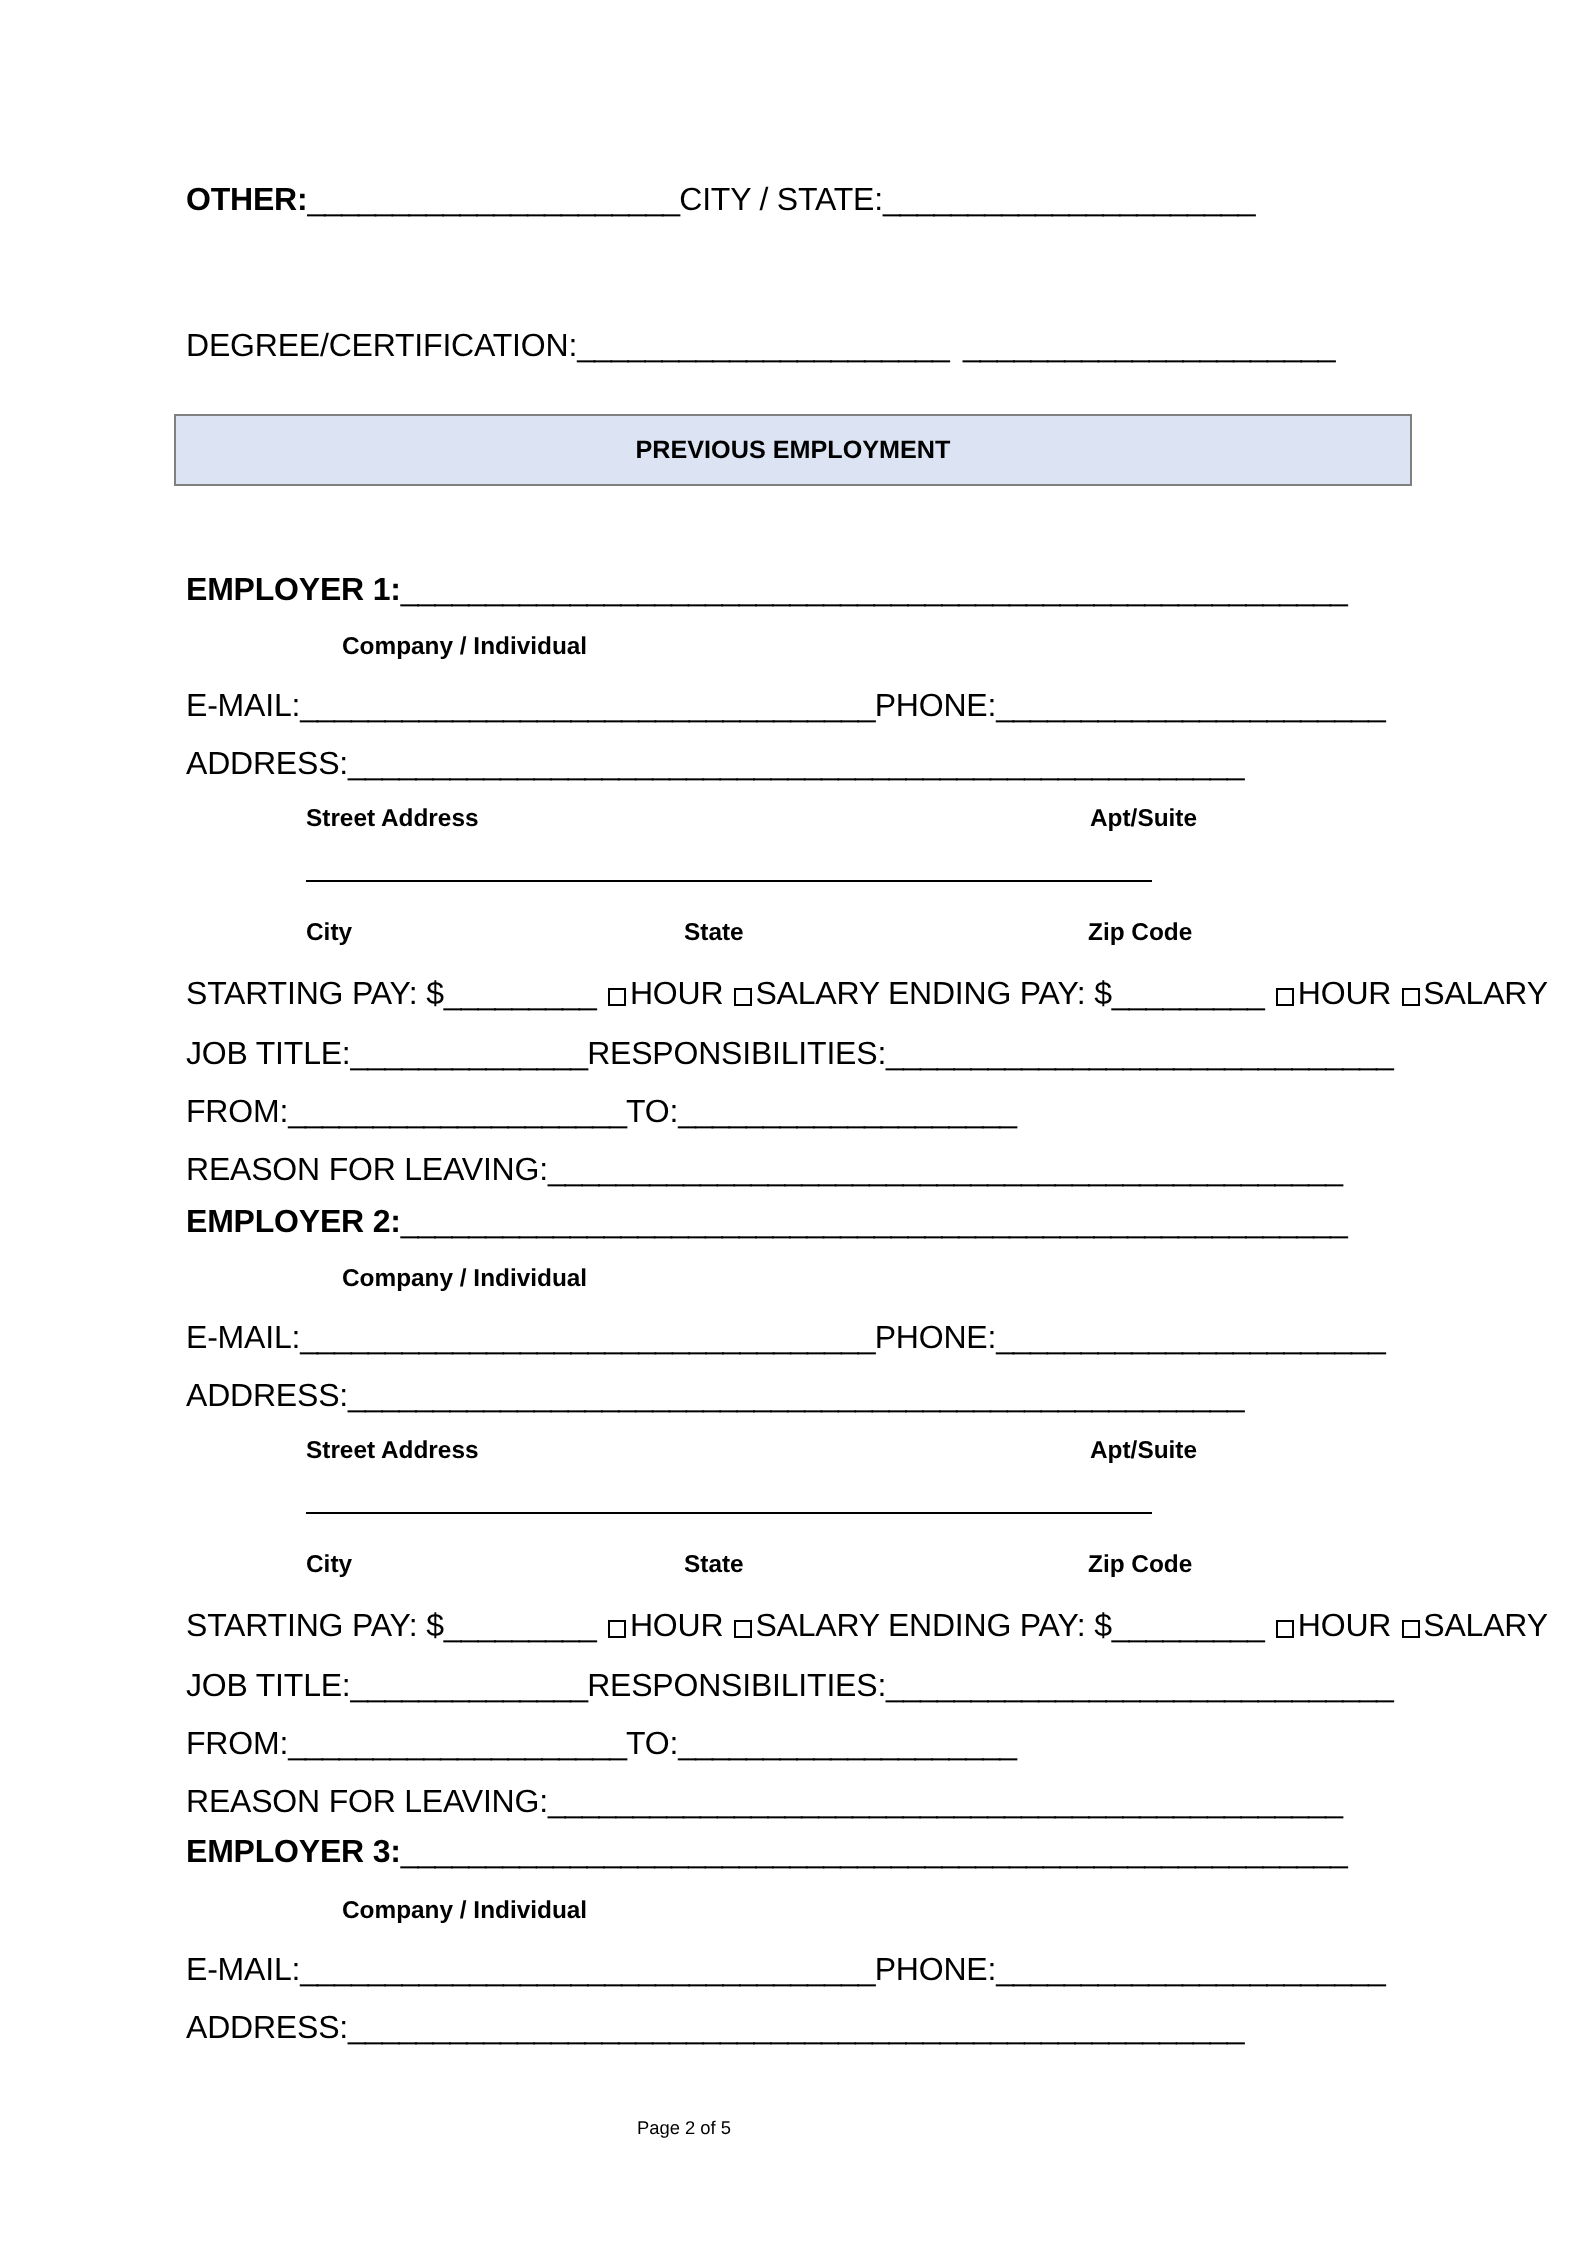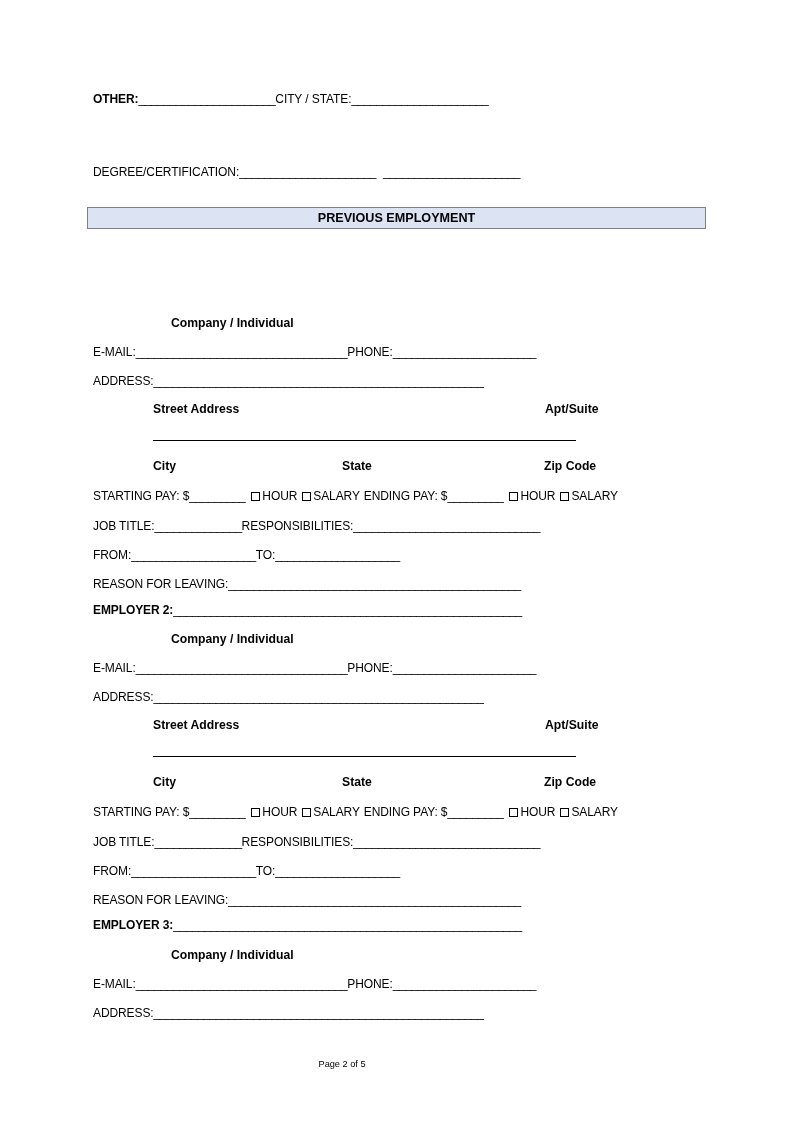--- a/index.html
+++ b/index.html
@@ -18,21 +18,21 @@
   .page {
     position: absolute;
     inset: 0;
     background: #ffffff;
   }
 
   
   .row {
     position: absolute;
     white-space: nowrap;
-    font-size: 12px;
+    font-size: 16px;
     line-height: 1;
     letter-spacing: -0.1px;
   }
   .bold { font-weight: bold; }
 
   
   .ul {
     letter-spacing: -0.45px;
   }
 
@@ -51,21 +51,21 @@
     line-height: 1;
     font-weight: bold;
   }
 
   
   .banner {
     position: absolute;
     left: 87px;
     top: 207px;
     width: 619px;
-    height: 22px;
+    height: 36px;
     background: #dce3f2;
     border: 1.5px solid #808080;
     box-sizing: border-box;
     display: flex;
     align-items: center;
     justify-content: center;
   }
   .banner-title {
     font-size: 12.6px;
     font-weight: bold;
@@ -105,20 +105,23 @@
 
 
   <div class="row" style="left:93px; top:166px;">
     <span>DEGREE/CERTIFICATION:</span><span class="ul">______________________</span><span style="display:inline-block;width:7px;"></span><span class="ul">______________________</span>
   </div>
 
   <div class="banner">
     <span class="banner-title">PREVIOUS EMPLOYMENT</span>
   </div>
 
+  <div class="row" style="left:93px; top:288px;">
+    <span class="bold">EMPLOYER 1:</span><span class="ul">________________________________________________________</span>
+  </div>
   <div class="sublabel" style="left:171px; top:317px;">Company / Individual</div>
 
   <div class="row" style="left:93px; top:346px;">
     <span>E-MAIL:</span><span class="ul">__________________________________</span><span>PHONE:</span><span class="ul">_______________________</span>
   </div>
 
   <div class="row" style="left:93px; top:375px;">
     <span>ADDRESS:</span><span class="ul">_____________________________________________________</span>
   </div>
 

